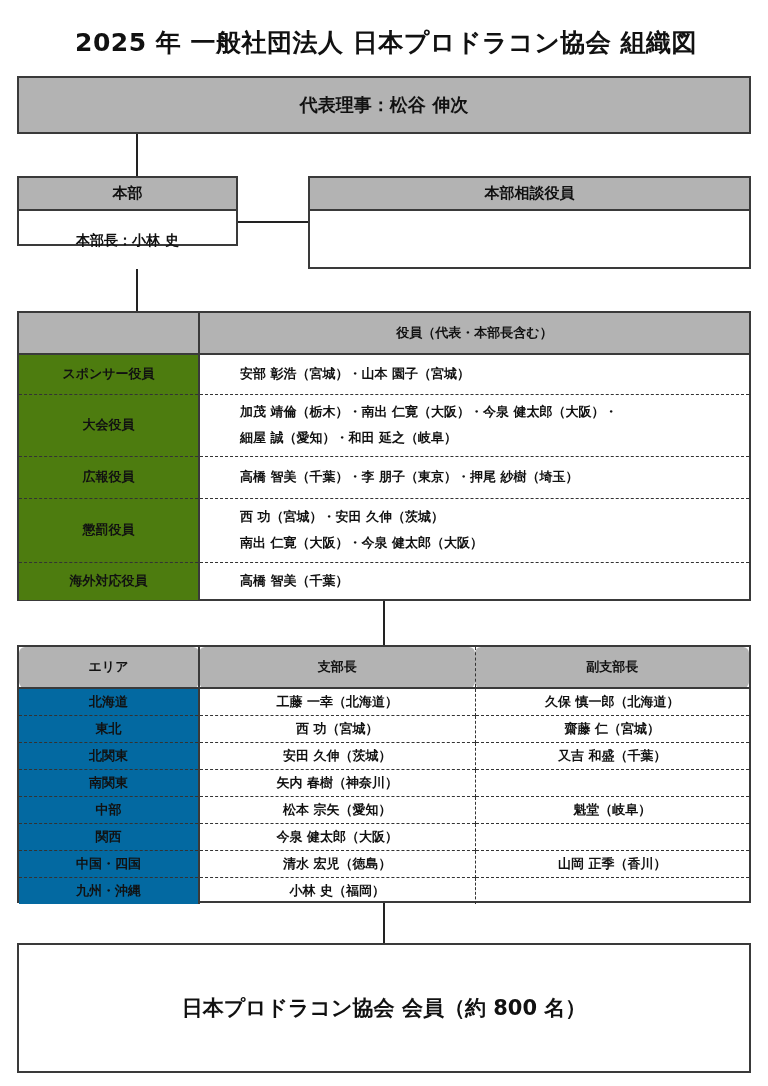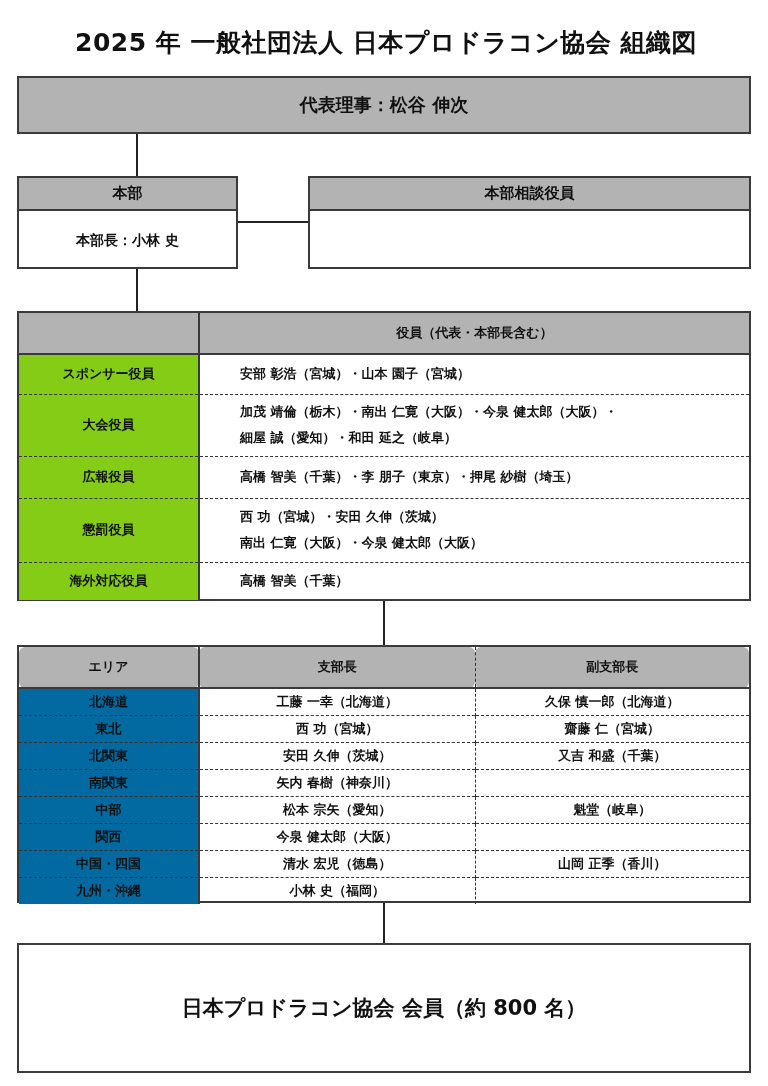--- a/index.html
+++ b/index.html
@@ -5,29 +5,29 @@
   html, body { margin:0; padding:0; background:#ffffff; }
   body { width:768px; height:1086px; position:relative; font-family:"DejaVu Sans", "Liberation Sans", sans-serif; color:#111; overflow:hidden; }
   .abs { position:absolute; box-sizing:border-box; }
   .title { left:2px; top:26px; width:768px; text-align:center; font-size:25px; font-weight:bold; letter-spacing:0.5px; }
   .gray { background:#b3b3b3; }
   .box { border:2px solid #3a3a3a; }
   .center { display:flex; align-items:center; justify-content:center; text-align:center; }
   .vline { width:2px; background:#222; }
   .hline { height:2px; background:#222; }
   .top-box { left:17px; top:76px; width:734px; height:58px; font-size:18px; font-weight:bold; }
-  .hq { left:17px; top:176px; width:221px; height:93px; }
+  .hq { left:17px; top:176px; width:221px; height:70px; }
   .adv { left:308px; top:176px; width:443px; height:93px; }
   .hdr { height:31px; border-bottom:2px solid #3a3a3a; font-size:15px; font-weight:bold; }
   .bodytxt { height:58px; font-size:14px; font-weight:bold; line-height:24px; flex-direction:column; }
   table { border-collapse:collapse; width:100%; height:100%; table-layout:fixed; }
   td, th { padding:0; font-size:13px; font-weight:bold; }
   .officers { left:17px; top:311px; width:734px; height:290px; border:2px solid #3a3a3a; }
   .officers th { background:#b3b3b3; height:40px; border-bottom:2px solid #3a3a3a; }
-  .officers td.cat { background:#84cc16; text-align:center; border-right:2px solid #3a3a3a; }
+  .officers td.cat { background:#4d7c0f; text-align:center; border-right:2px solid #3a3a3a; }
   .officers th.cat { border-right:2px solid #3a3a3a; }
   .officers td.names { padding-left:40px; line-height:26px; text-align:left; }
   .officers tr.row + tr.row td { border-top:1.5px dashed #333; }
   .areas { left:17px; top:645px; width:734px; height:258px; border:2px solid #3a3a3a; }
   .areas th { background:#b3b3b3; height:40px; border-bottom:2px solid #3a3a3a;border-radius:6px; }
   .areas th.c1, .areas td.c1 { border-right:2px solid #3a3a3a; }
   .areas th.c2, .areas td.c2 { border-right:1.5px dashed #333; }
   .areas td { text-align:center; height:26px; }
   .areas td.c1 { background:#0369a1; }
   .areas tr.row + tr.row td { border-top:1.5px dashed #333; }

